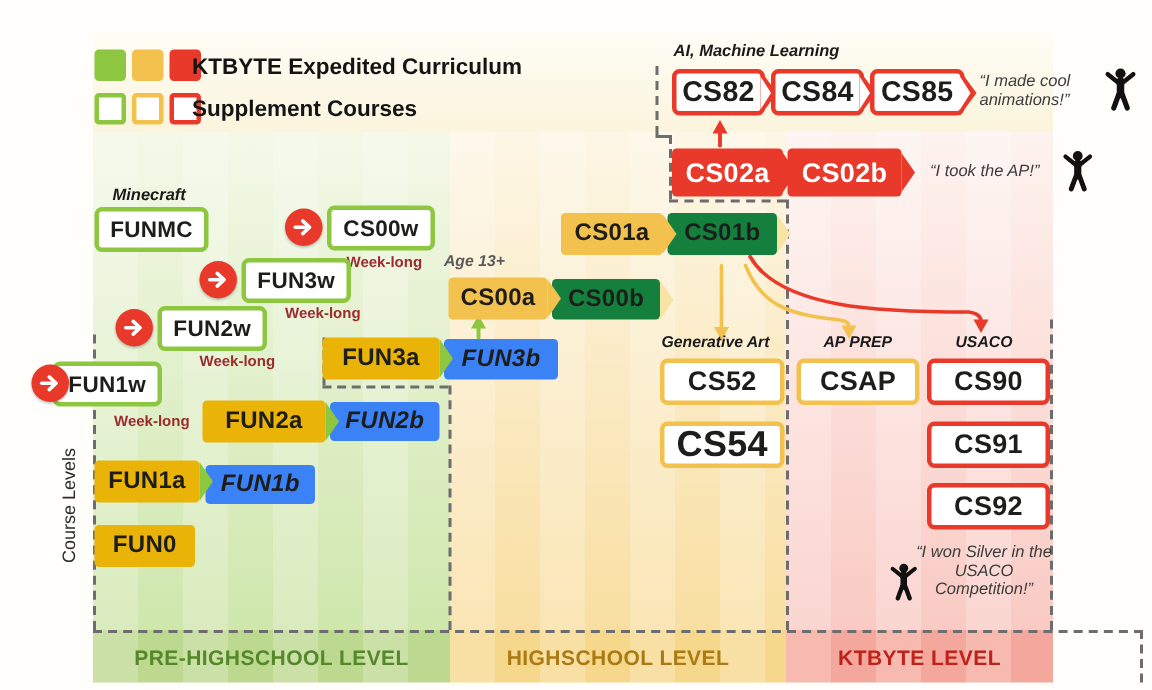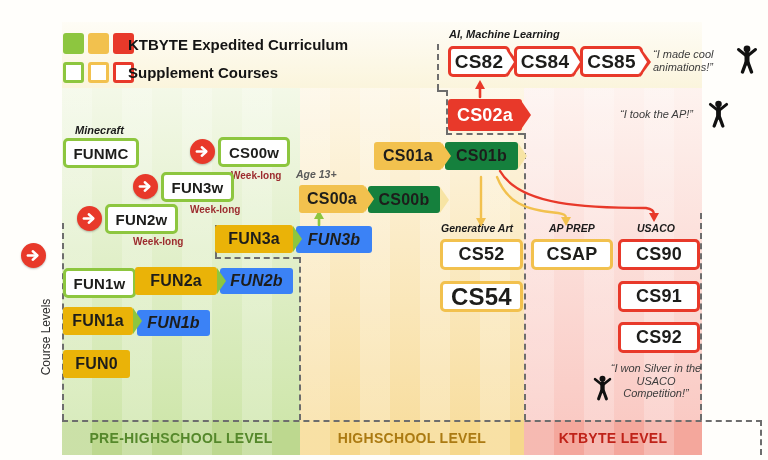--- a/index.html
+++ b/index.html
@@ -136,37 +136,38 @@
   <div class="bx ol" style="left:105px;top:204px;width:67px;height:24px;--c:#8dc63f;font-size:15px;">FUN2w</div>
 
   <div class="carr" style="left:21px;top:243px;">
     <svg width="17" height="17" viewBox="0 0 24 24">
         <g stroke="#fff" stroke-width="3.4" fill="none" stroke-linecap="round" stroke-linejoin="round">
           <line x1="4" y1="12" x2="16" y2="12"></line>
           <polyline points="11,6 17.5,12 11,18"></polyline>
         </g>
       </svg>
   </div>
-  <div class="bx ol" style="left:63px;top:241px;width:67px;height:24px;--c:#8dc63f;font-size:15px;margin-top:27px;">FUN1w</div>
+  <div class="bx ol" style="left:35px;top:241px;width:67px;height:24px;--c:#8dc63f;font-size:15px;">FUN1w</div>
 
   <div class="bx ol" style="left:63px;top:138px;width:70px;height:24px;--c:#8dc63f;font-size:15px;">FUNMC</div>
 
   <div class="bx bg-g" style="left:63px;top:350px;width:67px;height:28px;">FUN0</div>
   <div class="bx bg-gl" style="left:137px;top:310px;width:73px;height:26px;z-index:4;">FUN1b</div>
   <div class="bx bg-g tip" style="left:63px;top:307px;width:70px;height:28px;--c:#8dc63f;">FUN1a</div>
   <div class="bx bg-gl" style="left:220px;top:268px;width:73px;height:26px;z-index:4;">FUN2b</div>
   <div class="bx bg-g tip" style="left:135px;top:267px;width:82px;height:28px;--c:#8dc63f;">FUN2a</div>
   <div class="bx bg-gl" style="left:296px;top:226px;width:76px;height:27px;z-index:4;">FUN3b</div>
   <div class="bx bg-g tip" style="left:215px;top:225px;width:78px;height:28px;--c:#8dc63f;">FUN3a</div>
 
   <div class="bx bg-yl tip" style="left:368px;top:186px;width:72px;height:27px;--c:#f7e4a4;z-index:4;">CS00b</div>
   <div class="bx bg-y tip" style="left:299px;top:185px;width:66px;height:28px;--c:#f2c14e;">CS00a</div>
   <div class="bx bg-yl tip" style="left:445px;top:142px;width:73px;height:28px;--c:#f7e4a4;z-index:4;">CS01b</div>
   <div class="bx bg-y tip" style="left:374px;top:142px;width:68px;height:28px;--c:#f2c14e;">CS01a</div>
   <div class="bx bg-r tip" style="left:448px;top:99px;width:74px;height:32px;--c:#e8392a;font-size:18px;">CS02a</div>
+  <div class="bx bg-r tip" style="left:525px;top:99px;width:76px;height:32px;--c:#e8392a;font-size:18px;">CS02b</div>
 
   <div class="bx ol tip-ol" style="left:448px;top:46px;width:56px;height:25px;--c:#e8392a;font-size:19px;">CS82</div>
   <div class="bx ol tip-ol" style="left:514px;top:46px;width:56px;height:25px;--c:#e8392a;font-size:19px;">CS84</div>
   <div class="bx ol tip-ol" style="left:580px;top:46px;width:57px;height:25px;--c:#e8392a;font-size:19px;">CS85</div>
 
   <div class="bx ol" style="left:440px;top:239px;width:77px;height:25px;--c:#f2c14e;font-size:18px;">CS52</div>
   <div class="bx ol" style="left:440px;top:281px;width:77px;height:25px;--c:#f2c14e;font-size:24px;">CS54</div>
   <div class="bx ol" style="left:531px;top:239px;width:76px;height:25px;--c:#f2c14e;font-size:18px;">CSAP</div>
   <div class="bx ol" style="left:618px;top:239px;width:76px;height:25px;--c:#e8392a;font-size:18px;">CS90</div>
   <div class="bx ol" style="left:618px;top:281px;width:76px;height:25px;--c:#e8392a;font-size:18px;">CS91</div>

